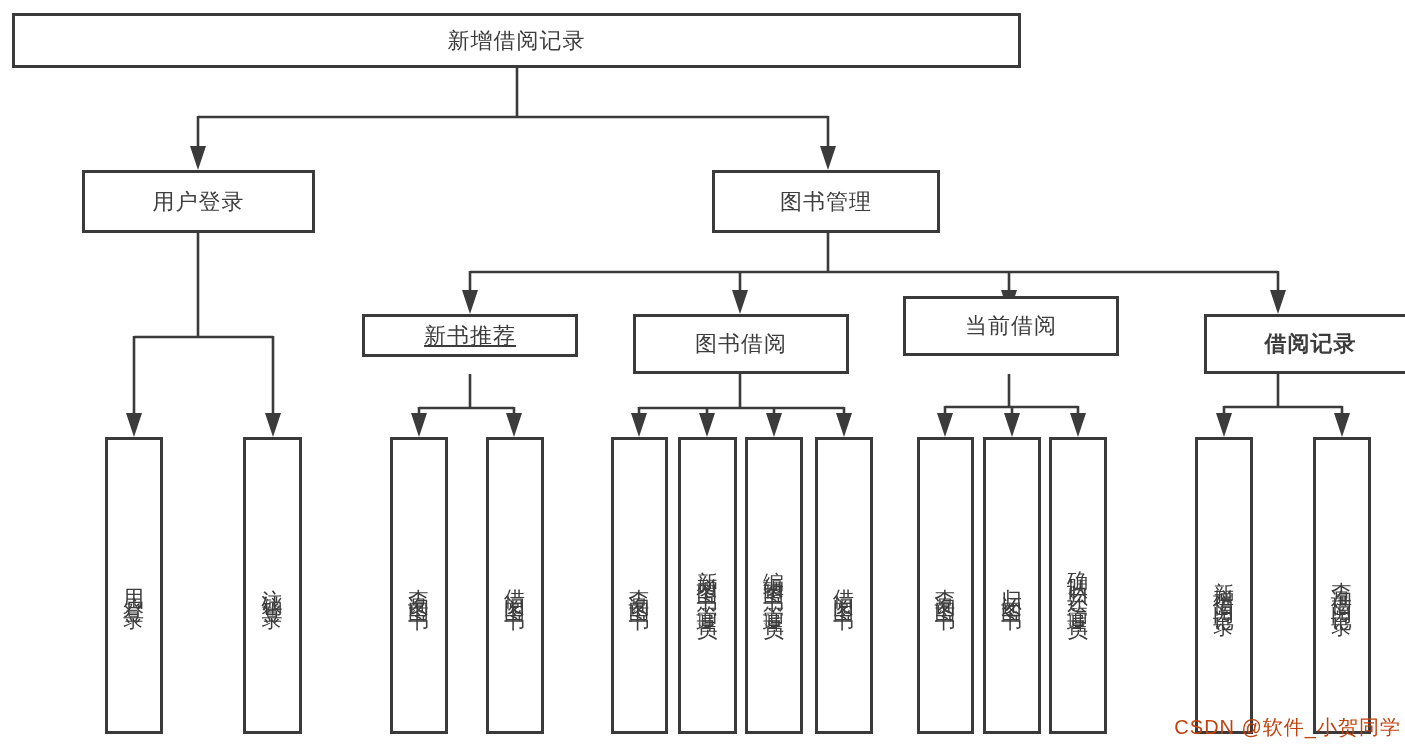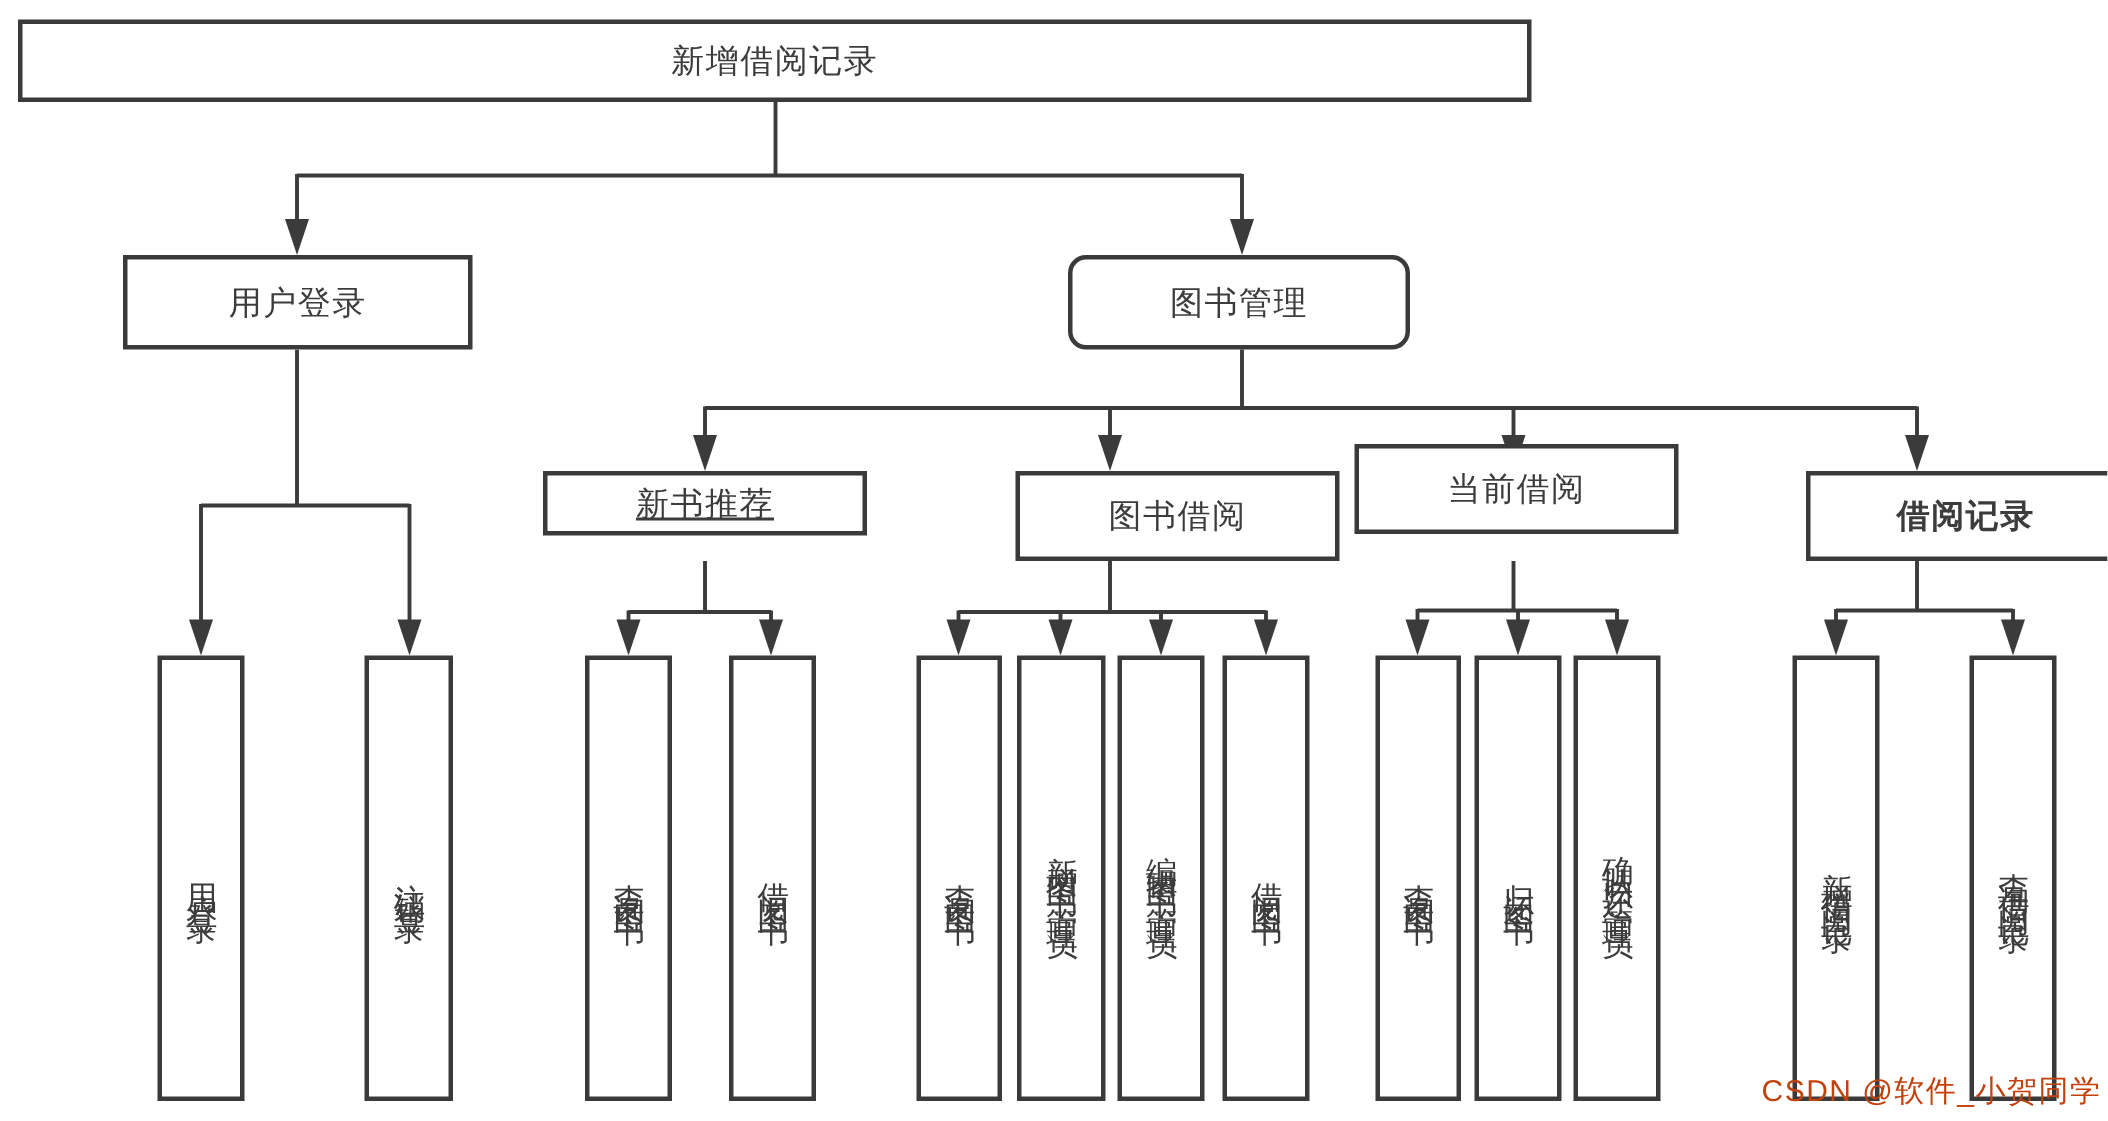--- a/index.html
+++ b/index.html
@@ -132,28 +132,28 @@
     </g>
   </svg>
 
   <div class="node h" style="left:12px; top:13px; width:1009px; height:55px;">
     <span>新增借阅记录</span>
   </div>
 
   <div class="node h" style="left:82px; top:170px; width:233px; height:63px;">
     <span>用户登录</span>
   </div>
-  <div class="node h" style="left:712px; top:170px; width:228px; height:63px;border-radius:12px;">
+  <div class="node h" style="left:712px; top:170px; width:228px; height:63px;">
     <span>图书管理</span>
   </div>
 
   <div class="node h" style="left:362px; top:314px; width:216px; height:43px;text-decoration:underline;">
     <span>新书推荐</span>
   </div>
-  <div class="node h" style="left:633px; top:314px; width:216px; height:60px;margin-left:44px;">
+  <div class="node h" style="left:633px; top:314px; width:216px; height:60px;">
     <span>图书借阅</span>
   </div>
   <div class="node h" style="left:903px; top:296px; width:216px; height:60px;">
     <span>当前借阅</span>
   </div>
   <div class="node h" style="left:1204px; top:314px; width:213px; height:60px;font-weight:bold;">
     <span>借阅记录</span>
   </div>
 
   <div class="node v" style="left:105px; top:437px; width:58px; height:297px;">

